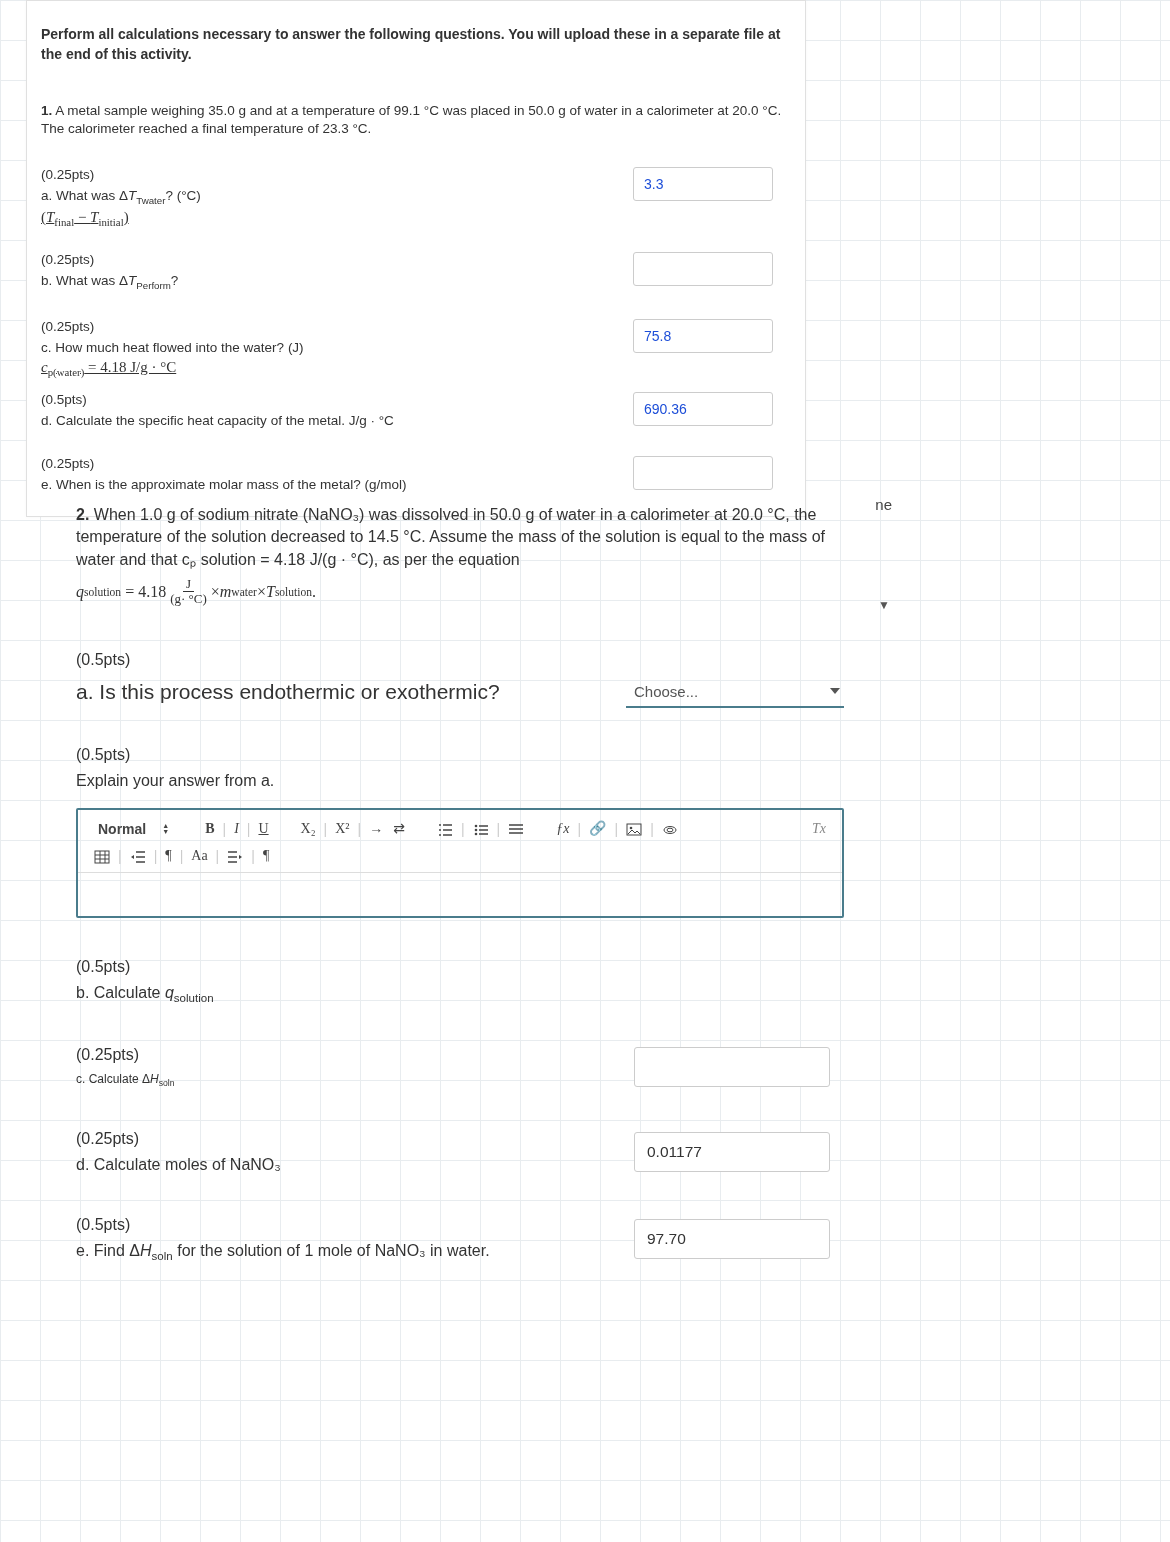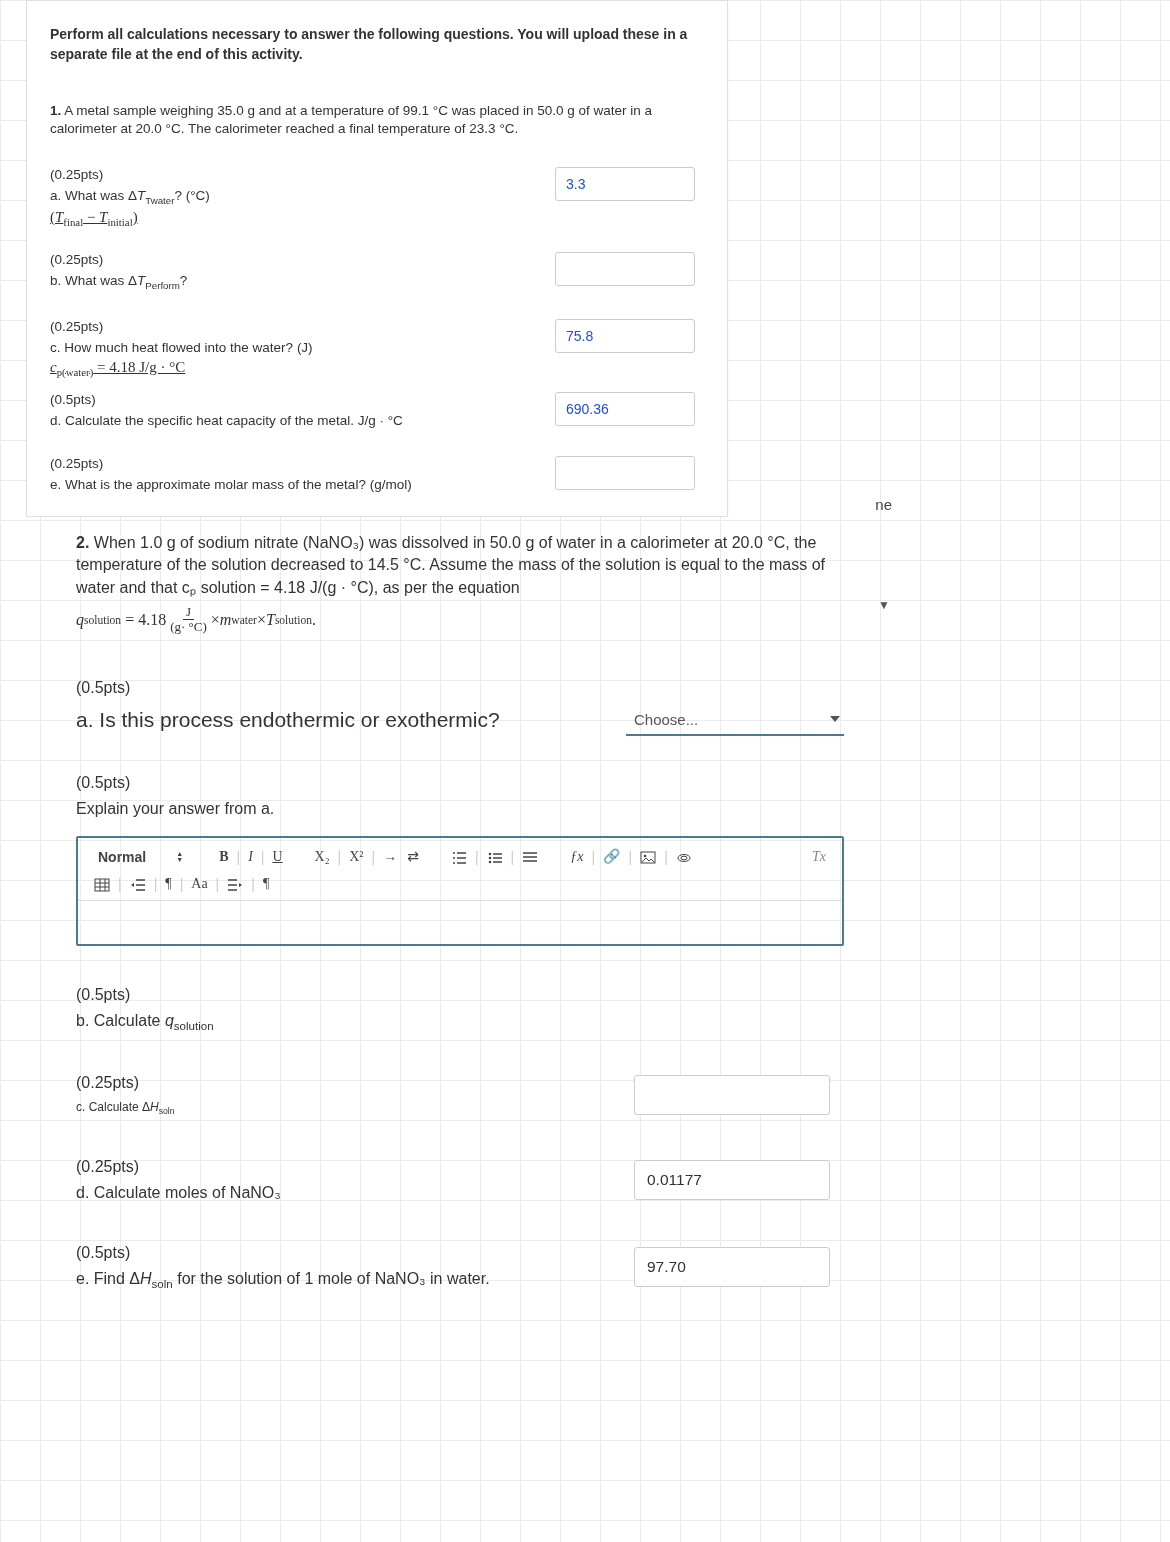--- a/index.html
+++ b/index.html
@@ -12,25 +12,25 @@
     width: 1170px;
     height: 1542px;
     position: relative;
     color: #333;
     font-size: 14px;
   }
   .panel {
     position: absolute;
     left: 26px;
     top: 0;
-    width: 702px;
+    width: 780px;
     background: #fff;
     border: 1px solid #e0e0e0;
     box-shadow: 0 0 4px rgba(0,0,0,0.03);
-    padding: 24px 22px 20px 23px;
+    padding: 24px 22px 20px 14px;
   }
   .header-bold { font-weight: bold; font-size: 14px; line-height: 1.4; margin-bottom: 38px; }
   .q1-intro { font-size: 13.5px; line-height: 1.35; margin-bottom: 28px; }
   .row { display: flex; align-items: flex-start; margin-bottom: 24px; }
   .row .left { flex: 1; }
   .row .right { width: 150px; margin-left: 20px; }
   .pts { font-size: 13.5px; margin-bottom: 6px; }
   .qtext { font-size: 13.5px; margin-bottom: 4px; }
   .formula { font-family: 'Times New Roman', serif; font-size: 15px; margin-top: 2px; text-decoration: underline; }
   .sub { font-size: 0.72em; vertical-align: sub; }
@@ -40,21 +40,21 @@
   }
   .panel2 {
     position: absolute;
     left: 26px;
     top: 490px;
     width: 858px;
     padding: 10px 40px 30px 50px;
   }
   .ne { position: absolute; right: -8px; top: 6px; font-size: 15px; color: #444; }
   .caret { position: absolute; right: -6px; top: 108px; font-size: 12px; color: #555; }
-  .q2-intro { font-size: 16px; line-height: 1.4; margin-bottom: 6px; margin-top: 32px; }
+  .q2-intro { font-size: 16px; line-height: 1.4; margin-bottom: 6px; margin-top: 4px; }
   .q2-intro b { font-weight: bold; }
   .eq { font-family: 'Times New Roman', serif; font-size: 16px; margin-top: 6px; margin-bottom: 44px; display: flex; align-items: center; }
   .frac { display: inline-flex; flex-direction: column; align-items: center; font-size: 13px; margin: 0 4px; line-height: 1.1; }
   .frac .top { border-bottom: 1px solid #333; padding: 0 3px; }
   .row2 { display: flex; align-items: center; margin-bottom: 40px; }
   .row2 .left2 { flex: 1; font-size: 21px; }
   .pts2 { font-size: 16px; margin-bottom: 8px; }
   .row2 .right2 { width: 218px; }
   .select-wrap {
     width: 218px; border-bottom: 2px solid #4a7c8c; padding: 6px 4px 6px 8px;
@@ -63,21 +63,21 @@
   }
   .select-wrap .arr { border-left: 5px solid transparent; border-right: 5px solid transparent; border-top: 6px solid #555; }
   .editor {
     border: 2px solid #4a7c8c; border-radius: 2px; margin-top: 18px; margin-bottom: 40px;
   }
   .toolbar {
     display: flex; flex-wrap: wrap; align-items: center; gap: 0;
     padding: 8px 12px 6px 12px; font-size: 14px; color: #444;
   }
   .toolbar .sel {
-    display: flex; align-items: center; gap: 30px; padding: 3px 8px;
+    display: flex; align-items: center; gap: 16px; padding: 3px 8px;
     font-weight: bold; font-size: 14px;
   }
   .toolbar .sel .updn { display: flex; flex-direction: column; font-size: 7px; line-height: 6px; }
   .toolbar .grp { display: flex; align-items: center; gap: 2px; margin-left: 24px; }
   .toolbar .btn { padding: 2px 4px; cursor: pointer; font-family: 'Times New Roman', serif; }
   .toolbar .sep { color: #ccc; margin: 0 2px; }
   .toolbar .row2line { width: 100%; display: flex; align-items: center; margin-top: 6px; gap: 2px; }
   .editor .body { min-height: 44px; border-top: 1px solid #ddd; }
   .input2 {
     width: 196px; height: 40px; border: 1px solid #ccc; border-radius: 3px;
@@ -141,21 +141,21 @@
       <div class="qtext">d. Calculate the specific heat capacity of the metal. J/g · °C</div>
     </div>
     <div class="right">
       <input class="input" value="690.36" style="">
     </div>
   </div>
 
   <div class="row" style="margin-bottom:0;">
     <div class="left">
       <div class="pts">(0.25pts)</div>
-      <div class="qtext">e. What is the approximate molar mass of the metal? (g/mol)</div>
+      <div class="qtext">e. When is the approximate molar mass of the metal? (g/mol)</div>
     </div>
     <div class="right">
       <input class="input" value="" style="">
     </div>
   </div>
 </div>
 
 <div class="panel2">
   <div class="ne">ne</div>
   <div class="caret">▼</div>

